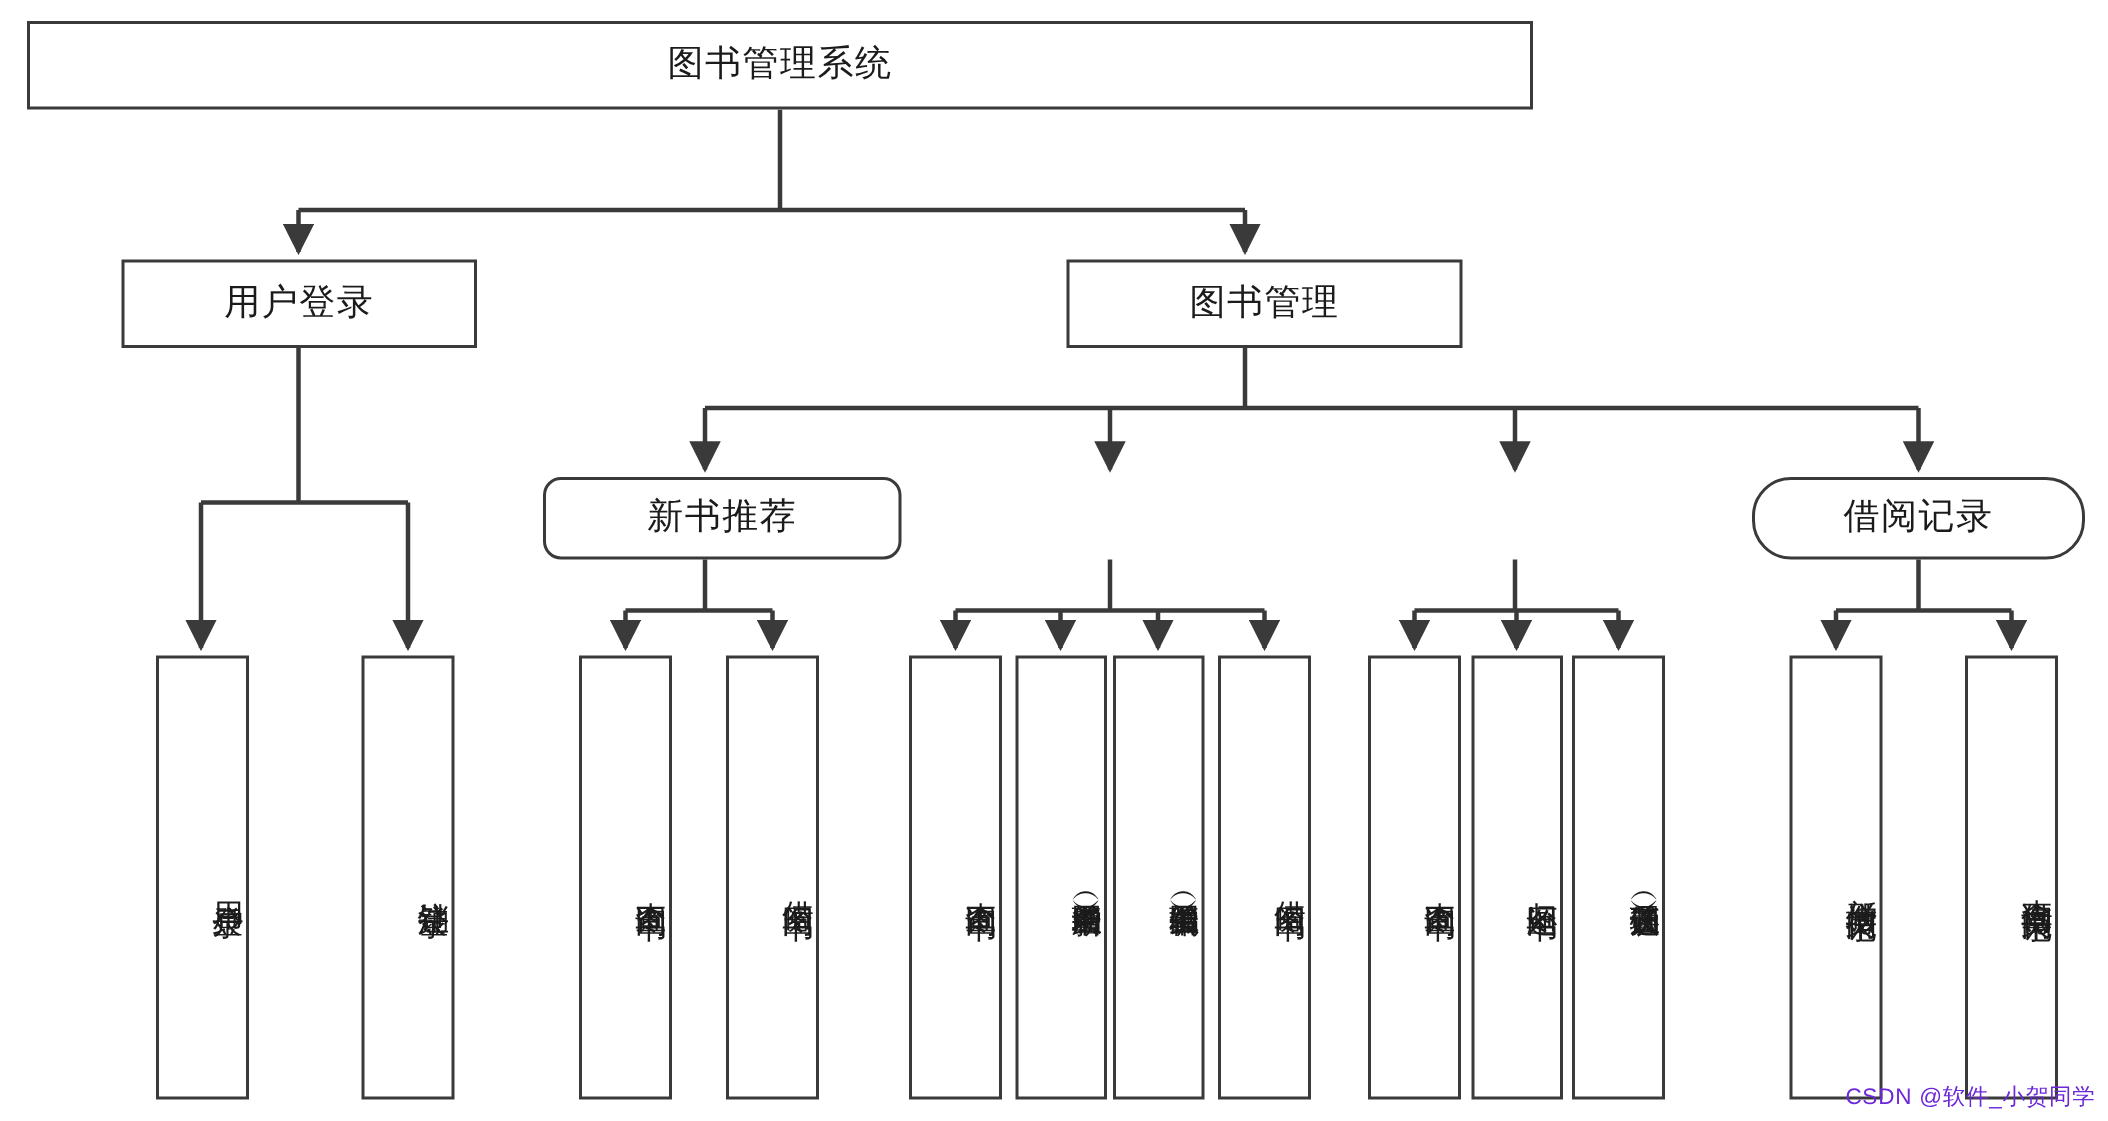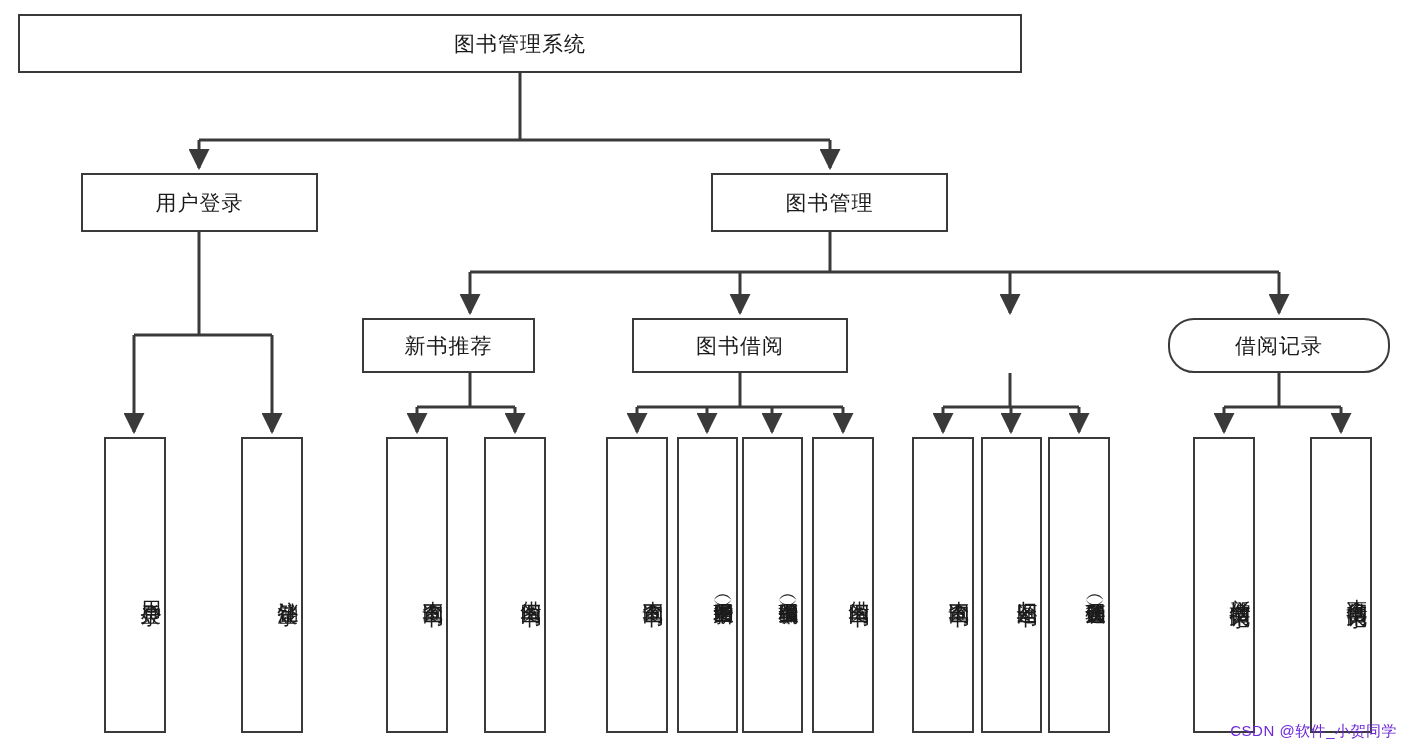--- a/index.html
+++ b/index.html
@@ -28,21 +28,21 @@
     position: absolute;
     box-sizing: border-box;
     border: 2px solid #3a3a3a;
     background: #ffffff;
     display: flex;
     align-items: center;
     justify-content: center;
     color: #1b1b1b;
   }
   .node.horizontal {
-    font-size: 21px;
+    font-size: 24px;
     line-height: 1.2;
     letter-spacing: 1px;
     white-space: nowrap;
   }
   .node.vertical {
     writing-mode: vertical-rl;
     text-orientation: upright;
     font-size: 21px;
     line-height: 1.25;
     letter-spacing: 2px;
@@ -118,24 +118,23 @@
       <path d="M 1279 373 L 1279 407"></path>
       <path d="M 1224 407 L 1341 407"></path>
       <path d="M 1224 407 L 1224 432" marker-end="url(#arrow)"></path>
       <path d="M 1341 407 L 1341 432" marker-end="url(#arrow)"></path>
     </g>
   </svg>
 
   <div class="node horizontal" style="left: 18px; top: 14px; width: 1004px; height: 59px;">图书管理系统</div>
 
   <div class="node horizontal" style="left: 81px; top: 173px; width: 237px; height: 59px;">用户登录</div>
-  <div class="node horizontal" style="left: 711px; top: 173px; width: 237px; height: 59px;">图书管理</div>
+  <div class="node horizontal" style="left: 711px; top: 173px; width: 264px; height: 59px;">图书管理</div>
 
-  <div class="node horizontal" style="left: 362px; top: 318px; width: 173px; height: 55px;">新书推荐</div>
-  <div class="node horizontal" style="left: 632px; top: 318px; width: 216px; height: 55px;">图书借阅</div>
+  <div class="node horizontal" style="left: 362px; top: 318px; width: 239px; height: 55px; border-radius: 12px;">新书推荐</div>
   <div class="node horizontal" style="left: 1168px; top: 318px; width: 222px; height: 55px; border-radius: 26px;">借阅记录</div>
 
   <div class="node vertical" style="left: 104px; top: 437px; width: 62px; height: 296px;">用户登录</div>
   <div class="node vertical" style="left: 241px; top: 437px; width: 62px; height: 296px;">注销登录</div>
   <div class="node vertical" style="left: 386px; top: 437px; width: 62px; height: 296px;">查询图书</div>
   <div class="node vertical" style="left: 484px; top: 437px; width: 62px; height: 296px;">借阅图书</div>
   <div class="node vertical" style="left: 606px; top: 437px; width: 62px; height: 296px;">查询图书</div>
   <div class="node vertical tight" style="left: 677px; top: 437px; width: 61px; height: 296px;">新增图书（管理员）</div>
   <div class="node vertical tight" style="left: 742px; top: 437px; width: 61px; height: 296px;">编辑图书（管理员）</div>
   <div class="node vertical" style="left: 812px; top: 437px; width: 62px; height: 296px;">借阅图书</div>

